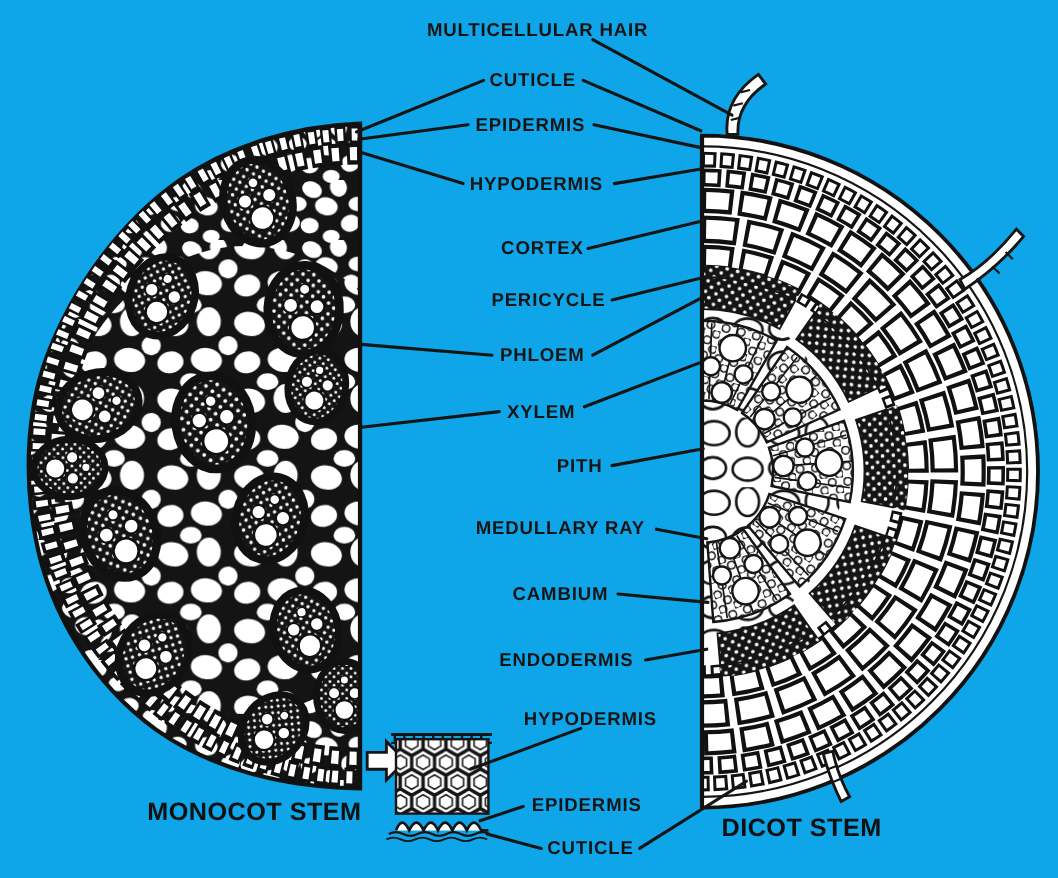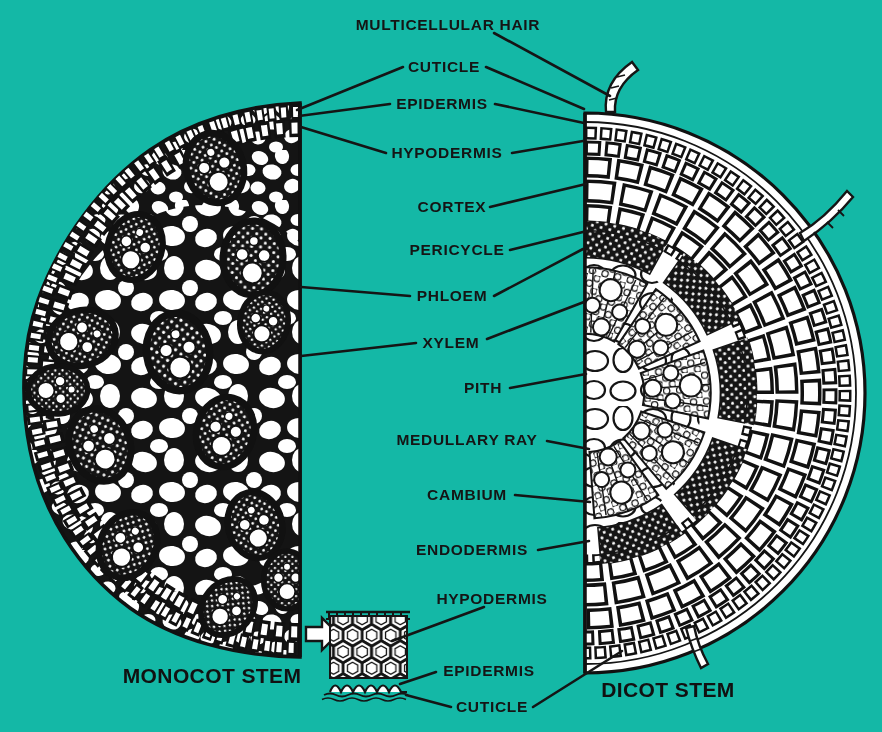--- a/index.html
+++ b/index.html
@@ -1,17 +1,17 @@
 <!DOCTYPE html>
 <html><head>
 <meta charset="utf-8">
 <style>
   html,body{margin:0;padding:0;background:#ffffff;}
   body{width:882px;height:732px;overflow:hidden;font-family:"Liberation Sans",sans-serif;}
-  #stage{position:relative;width:882px;height:732px;background:#14b8a6;}
+  #stage{position:relative;width:882px;height:732px;background:#0ea5e9;}
   svg{display:block;}
   .lbl{font-family:"Liberation Sans",sans-serif;font-size:15.5px;font-weight:700;letter-spacing:0.7px;fill:#151515;}
   .cap{font-family:"Liberation Sans",sans-serif;font-size:21px;font-weight:800;letter-spacing:0.4px;fill:#111111;}
   .leader{stroke:#151515;stroke-width:2.6;stroke-linecap:round;fill:none;}
   .ink{stroke:#151515;fill:none;}
 </style>
 </head>
 <body>
 
 <div id="stage">

